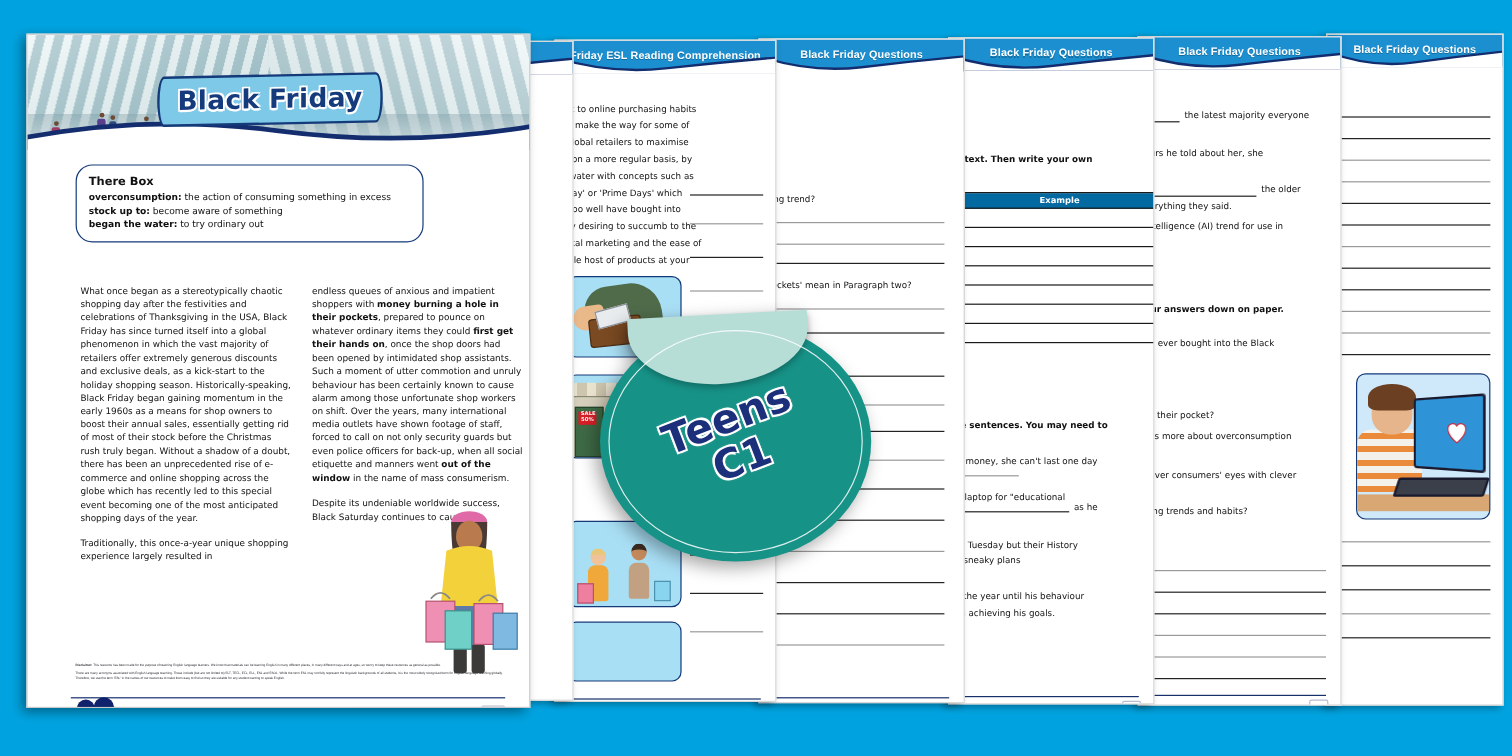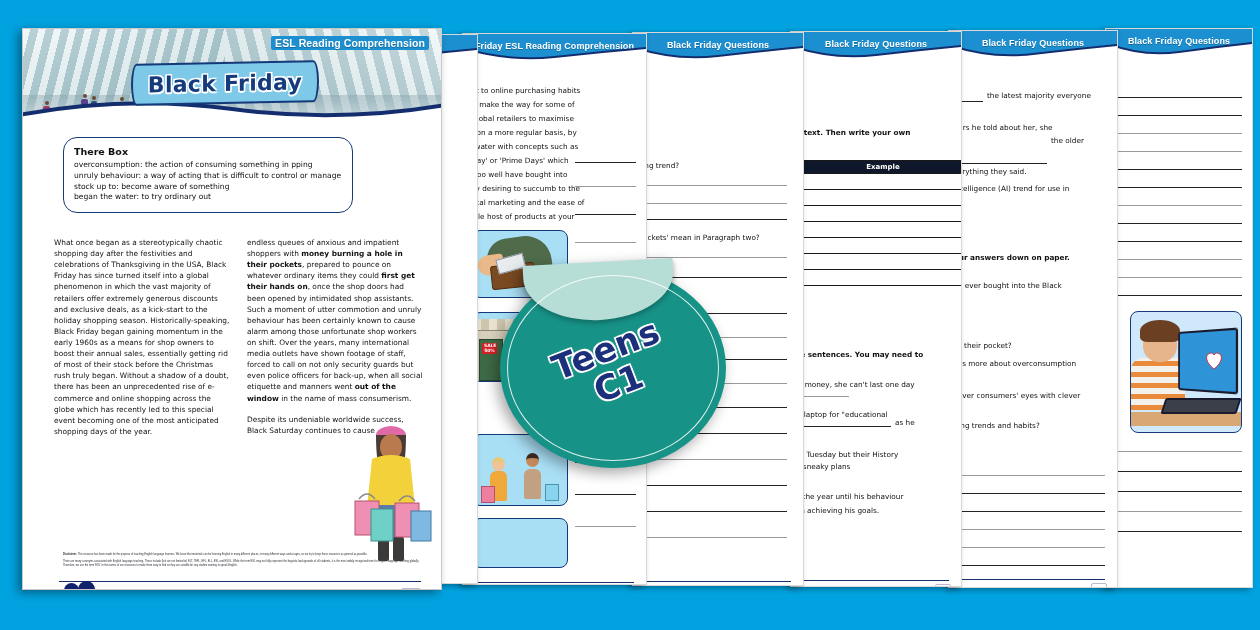--- a/index.html
+++ b/index.html
@@ -120,25 +120,25 @@
     z-index: 5;
   }
   .vocab h3 {
     font-family: "DejaVu Sans", sans-serif;
     font-size: 9.5px; color: #111; margin-bottom: 3px;
   }
   .vocab p {
     font-family: "DejaVu Sans", sans-serif;
     font-size: 7.6px; line-height: 1.42; color: #111;
   }
-  .vocab p b { font-weight: normal; }
+  .vocab p b { font-weight: bold; }
 
   
   .cols {
-    position: absolute; left: 31px; top: 208px; width: 370px; height: 300px;
+    position: absolute; left: 44px; top: 208px; width: 370px; height: 300px;
     display: flex; gap: 16px;
   }
   .col {
     flex: 1 1 0; font-family: "DejaVu Sans", sans-serif;
     font-size: 7.4px; line-height: 1.5; color: #111; text-align: left;
   }
   .col p { margin-bottom: 10px; }
   .col b { font-weight: bold; }
 
   .shopper-img {
@@ -241,21 +241,21 @@
   .girl { position:absolute; bottom:0; }
   .girl .head { position:absolute; width:13px; height:14px; border-radius:50%; }
   .girl .body { position:absolute; width:17px; height:30px; border-radius:6px 6px 2px 2px; }
   .bagA { position:absolute; width:14px; height:17px; background:#ef7f9e; border:1px solid #b5526f; }
   .bagB { position:absolute; width:14px; height:17px; background:#89d4ef; border:1px solid #4e93ad; }
 
   
   .tbl { position: absolute; border-collapse: collapse; }
   .tbl th, .tbl td { border: 1px solid #1a1a1a; }
   .tbl th {
-    background: #0f172a; color: #fff; font-size: 7px; font-weight: bold;
+    background: #0369a1; color: #fff; font-size: 7px; font-weight: bold;
     font-family: "DejaVu Sans", sans-serif; padding: 2px 0; text-align: center;
   }
   .tbl td { height: 16px; }
 
   
   .ill-laptop { left: 24px; top: 282px; width: 112px; height: 122px; background:#cfe9fb; }
   .lap-screen {
     position:absolute; right:4px; top:18px; width:62px; height:62px;
     background:#2f93d8; border:2px solid #1a1a2e; border-radius:3px;
     transform: perspective(120px) rotateY(-16deg);
@@ -374,21 +374,21 @@
           <path d="M0,0 Q50,14 100,9 T200,0 L200,14 L0,14 Z" fill="#132d6e"></path>
           <path d="M0,2 Q50,16 100,11 T200,2 L200,14 L0,14 Z" fill="#ffffff"></path>
         </svg>
     </div>
   </div>
   <div class="rule" style="left:0;width:34px;top:70px;"></div>
   <div class="qtext" style="left:38px;top:60px;">the latest majority everyone</div>
   <div class="qtext" style="left:0;top:92px;">nours he told about her, she</div>
   <div class="qtext" style="left:0;top:122px;">y</div>
   <div class="rule" style="left:12px;width:86px;top:132px;"></div>
-  <div class="qtext" style="left:102px;top:105px;">the older</div>
+  <div class="qtext" style="left:102px;top:122px;">the older</div>
   <div class="qtext" style="left:0;top:136px;">everything they said.</div>
   <div class="qtext" style="left:0;top:153px;">l Intelligence (AI) trend for use in</div>
   <div class="qtext b" style="left:0;top:222px;">your answers down on paper.</div>
   <div class="qtext" style="left:0;top:250px;">you ever bought into the Black</div>
   <div class="qtext" style="left:0;top:310px;">s in their pocket?</div>
   <div class="qtext" style="left:0;top:328px;">ay is more about overconsumption</div>
   <div class="qtext" style="left:0;top:360px;">ol over consumers' eyes with clever</div>
   <div class="qtext" style="left:0;top:390px;">pping trends and habits?</div>
   <div class="rule light" style="left:0;right:12px;top:444px;"></div>
   <div class="rule" style="left:0;right:12px;top:462px;"></div>
@@ -602,40 +602,37 @@
         <i></i>
       </div>
     <div class="hero-mask">
       <svg viewBox="0 0 420 30" preserveAspectRatio="none">
         <path d="M0,30 L0,16 Q105,-4 210,10 Q315,24 420,6 L420,30 Z" fill="#132d6e"></path>
         <path d="M0,30 L0,20 Q105,0 210,14 Q315,28 420,10 L420,30 Z" fill="#ffffff"></path>
       </svg>
     </div>
   </div>
 
-  <div class="banner" style="background:transparent;">
-    <span style="background:#1c8fd0;padding:1px 4px;border-radius:2px;">ESL Reading Comprehension</span>
-  </div>
 
   <div class="title-ribbon">
     <div class="ribbon-bg"></div>
     <div class="ribbon-text">Black Friday</div>
   </div>
 
   <div class="vocab">
     <h3>There Box</h3>
-    <p><b>overconsumption:</b><span> the action of consuming something in pping</span></p>
-    <p><b>unruly behaviour:</b><span> a way of acting that is difficult to control or manage</span></p>
+    <p><b>overconsumption:</b><span> the action of consuming something in excess</span></p>
     <p><b>stock up to:</b><span> become aware of something</span></p>
     <p><b>began the water:</b><span> to try ordinary out</span></p>
   </div>
 
   <div class="cols">
     <div class="col">
       <p>What once began as a stereotypically chaotic shopping day after the festivities and celebrations of Thanksgiving in the USA, Black Friday has since turned itself into a global phenomenon in which the vast majority of retailers offer extremely generous discounts and exclusive deals, as a kick-start to the holiday shopping season. Historically-speaking, Black Friday began gaining momentum in the early 1960s as a means for shop owners to boost their annual sales, essentially getting rid of most of their stock before the Christmas rush truly began. Without a shadow of a doubt, there has been an unprecedented rise of e-commerce and online shopping across the globe which has recently led to this special event becoming one of the most anticipated shopping days of the year.</p>
+      <p>Traditionally, this once-a-year unique shopping experience largely resulted in</p>
     </div>
     <div class="col">
       <p><span>endless queues of anxious and impatient shoppers with </span><b>money burning a hole in their pockets</b><span>, prepared to pounce on whatever ordinary items they could </span><b>first get their hands on</b><span>, once the shop doors had been opened by intimidated shop assistants. Such a moment of utter commotion and unruly behaviour has been certainly known to cause alarm among those unfortunate shop workers on shift. Over the years, many international media outlets have shown footage of staff, forced to call on not only security guards but even police officers for back-up, when all social etiquette and manners went </span><b>out of the window</b><span> in the name of mass consumerism.</span></p>
       <p>Despite its undeniable worldwide success, Black Saturday continues to cause</p>
     </div>
   </div>
 
   <div class="shopper-img">
     <svg viewBox="0 0 92 150" width="92" height="150">
       <ellipse cx="46" cy="18" rx="15" ry="9" fill="#e06aa8"></ellipse>

